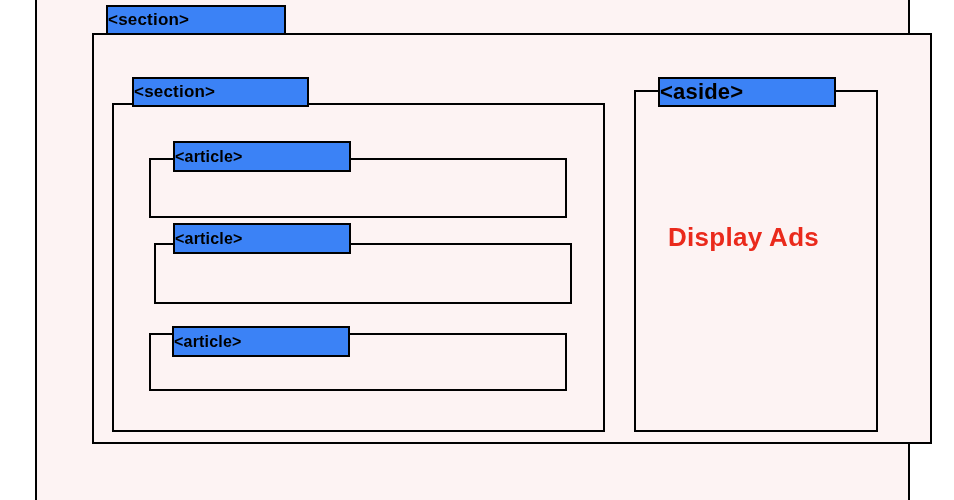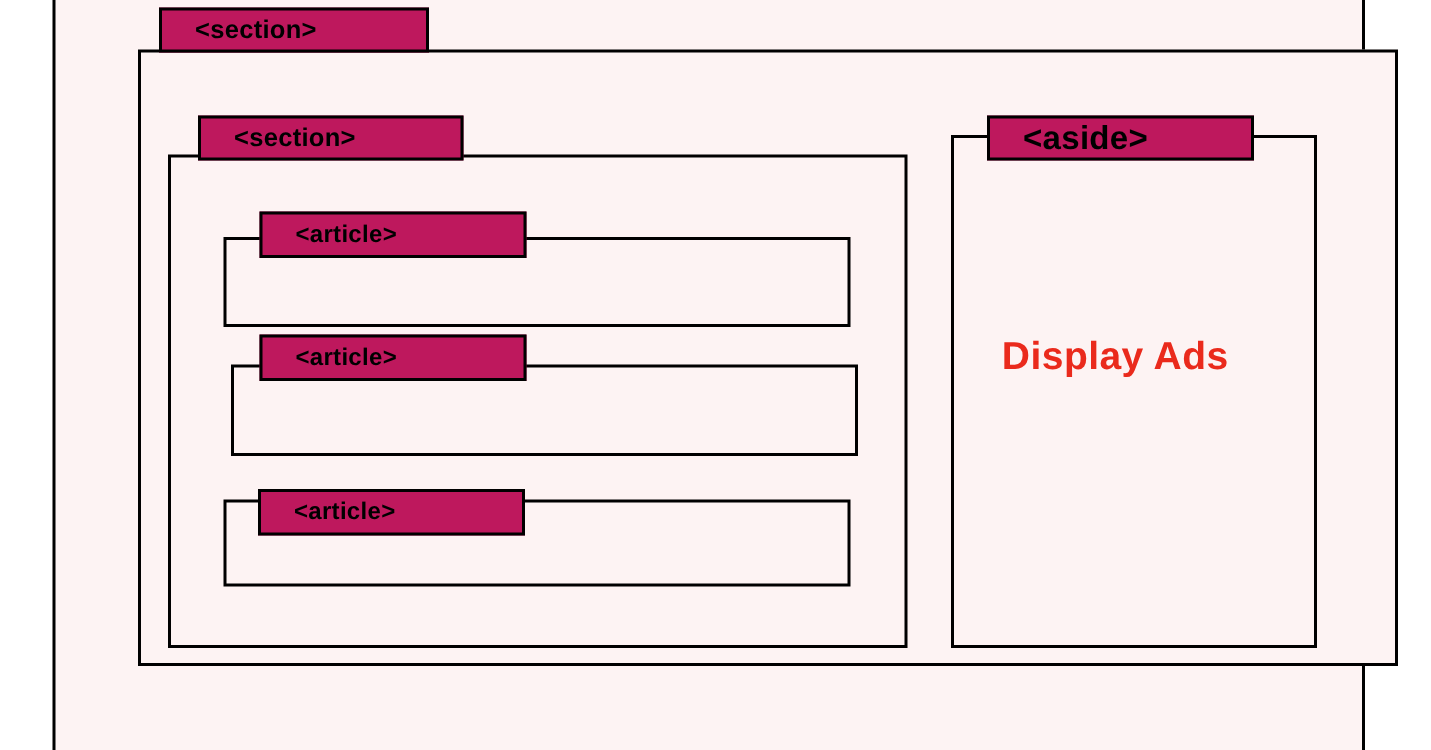--- a/index.html
+++ b/index.html
@@ -36,29 +36,28 @@
   .region {
     position: absolute;
     background: #fdf3f3;
     border: 2px solid #000000;
     box-sizing: border-box;
   }
 
   
   .tag {
     position: absolute;
-    background: #be185d;
+    background: #3b82f6;
     border: 2px solid #000000;
     box-sizing: border-box;
     color: #000000;
     font-weight: bold;
     font-family: "Liberation Sans", sans-serif;
     display: flex;
     align-items: center;
-    padding-left: 22px;
     letter-spacing: 0.2px;
     z-index: 5;
     white-space: nowrap;
   }
 
   
   .region-main-section {
     left: 55px;
     top: 71px;
     width: 840px;

